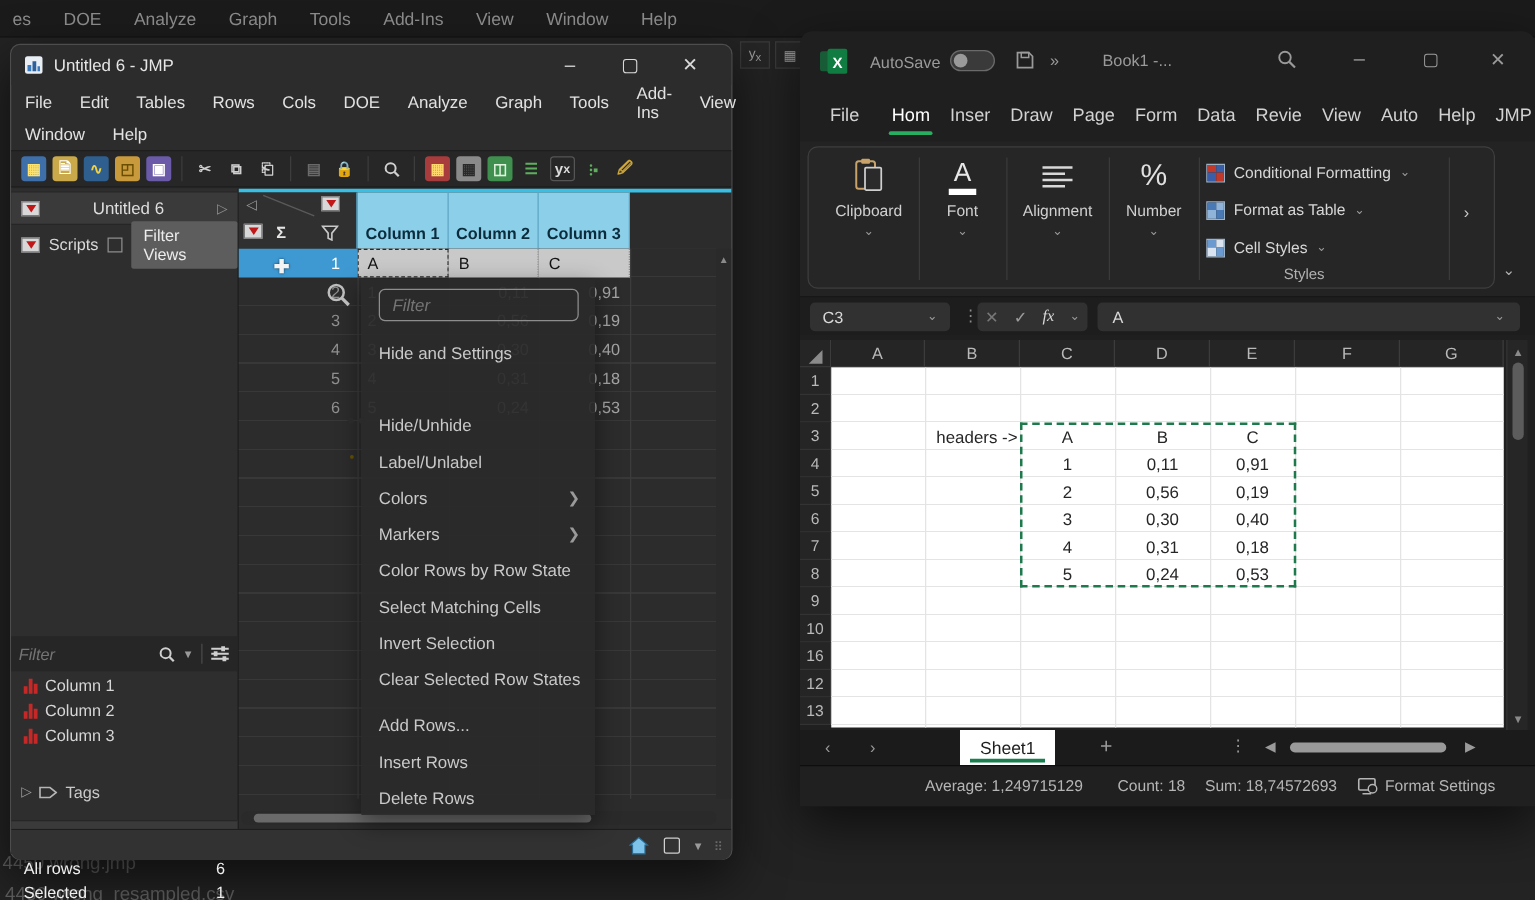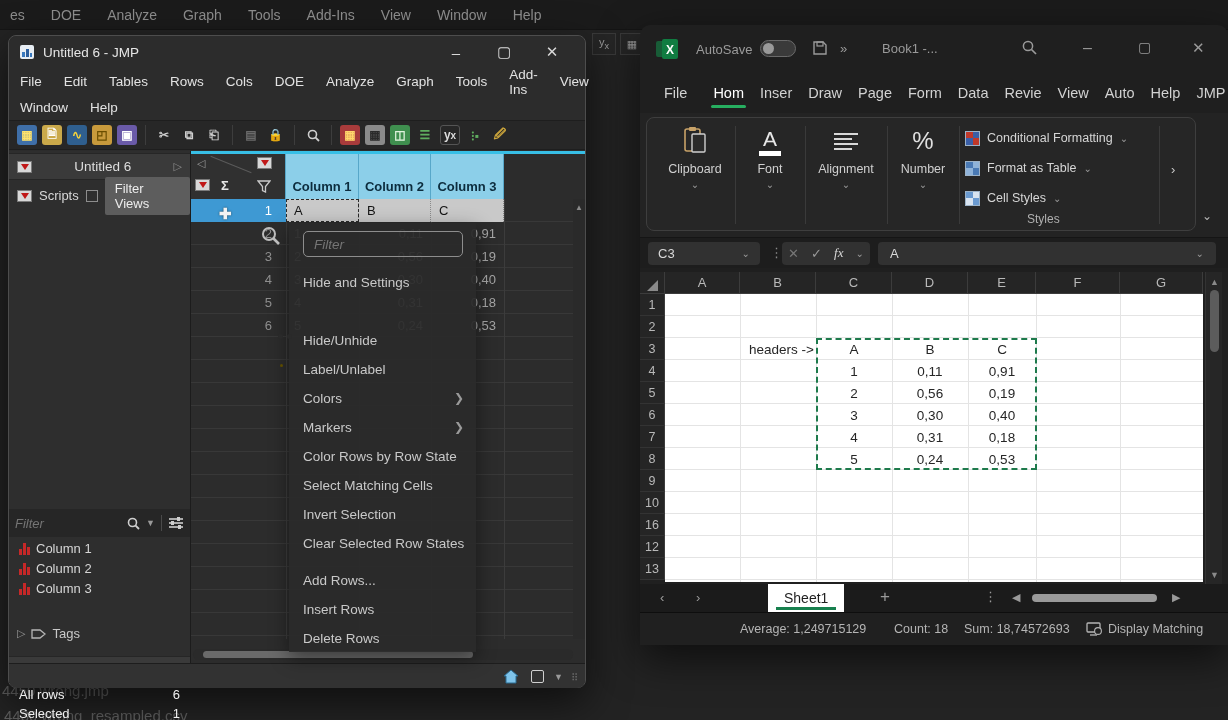--- a/index.html
+++ b/index.html
@@ -664,18 +664,18 @@
 
     <div id="xstatus">
       <span style="left:100px">Average: 1,249715129</span>
       <span style="left:254px">Count: 18</span>
       <span style="left:324px">Sum: 18,74572693</span>
       <svg class="abs" style="left:446px;top:9px" width="17" height="14" viewBox="0 0 17 14">
           <rect x="1" y="1" width="13" height="9" rx="1" fill="none" stroke="#b5b5b5" stroke-width="1.3"></rect>
           <line x1="4" y1="13" x2="11" y2="13" stroke="#b5b5b5" stroke-width="1.3"></line>
           <circle cx="12" cy="9" r="3.4" fill="#202020" stroke="#b5b5b5" stroke-width="1.1"></circle>
         </svg>
-      <span style="left:468px">Display Matching</span>
+      <span style="left:468px">Format Settings</span>
     </div>
   </div>
 
 
 </div>
 
 </body></html>

